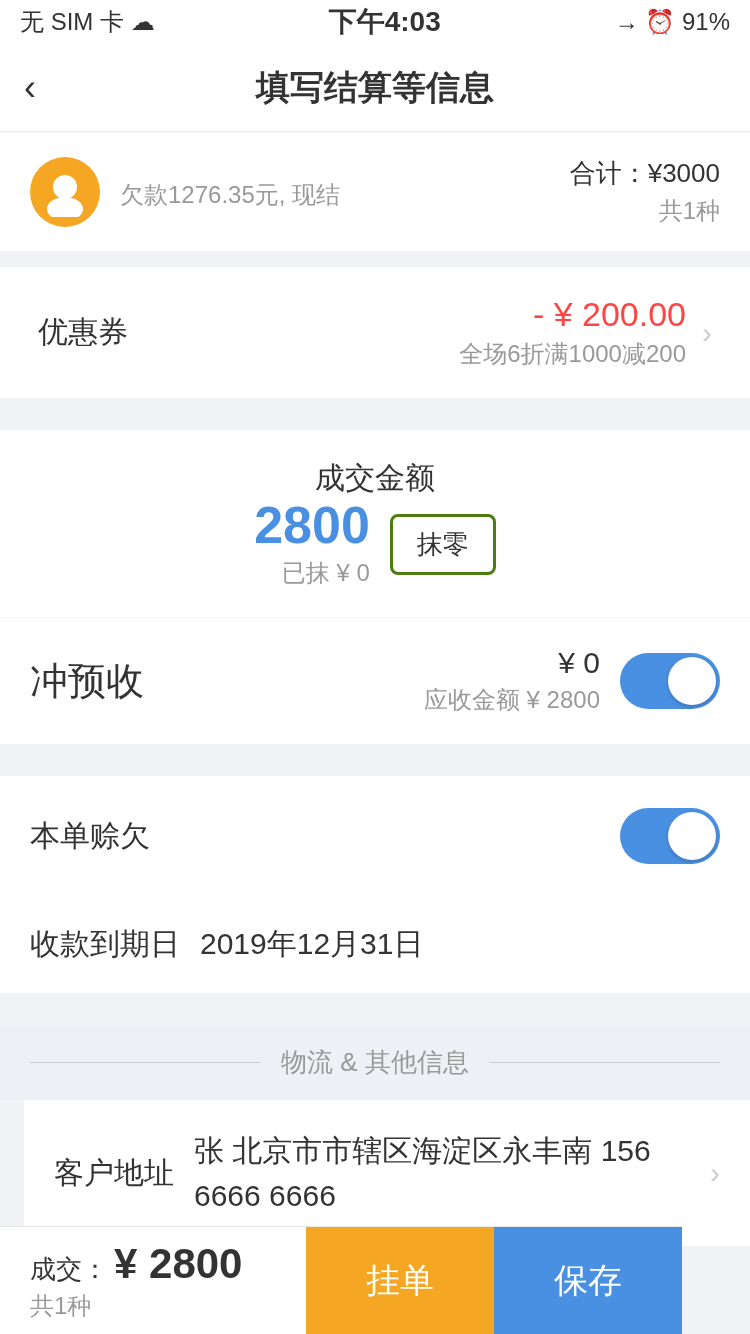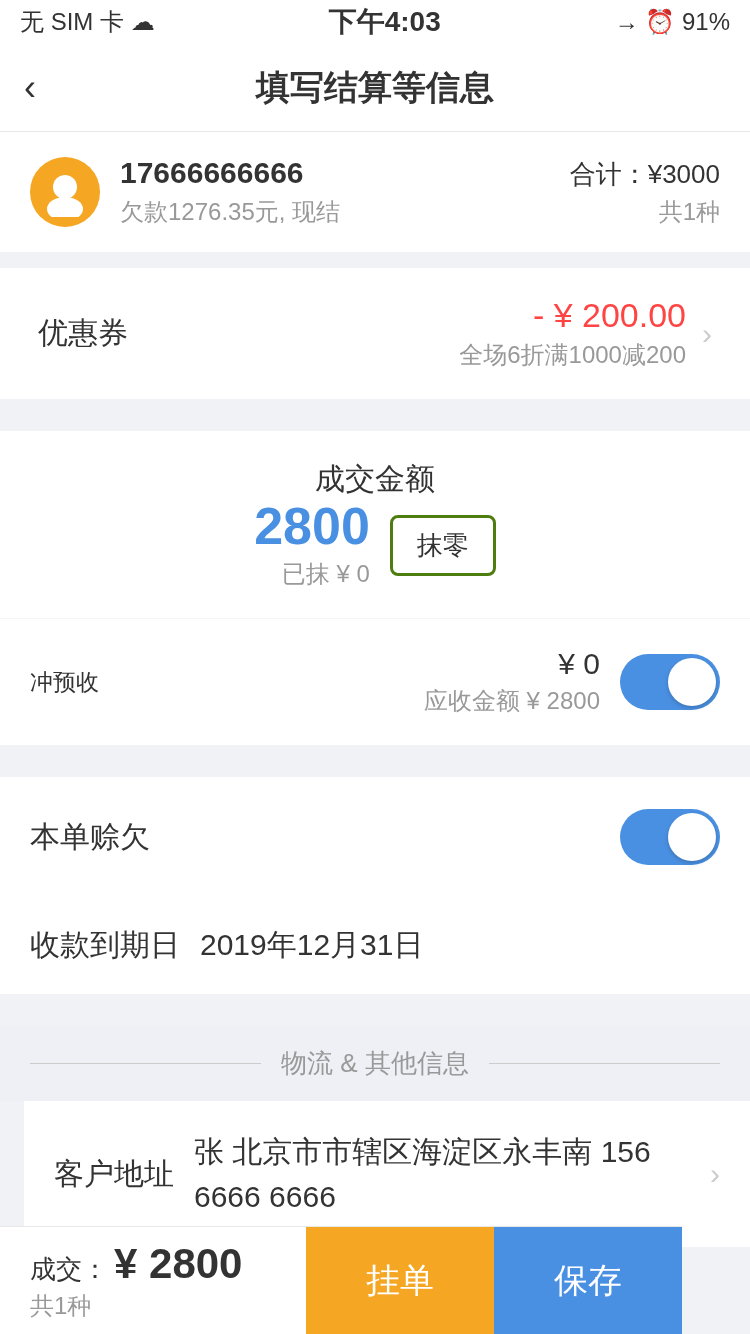--- a/index.html
+++ b/index.html
@@ -189,21 +189,21 @@
     }
 
     
     .prepay-row {
       display: flex;
       align-items: center;
       justify-content: space-between;
       padding: 28px 30px;
     }
     .prepay-label {
-      font-size: 23px;
+      font-size: 38px;
       color: #333;
     }
     .prepay-right {
       display: flex;
       align-items: center;
       gap: 20px;
     }
     .prepay-values { text-align: right; }
     .prepay-amount {
       font-size: 30px;
@@ -386,21 +386,20 @@
 
   <div class="customer-card">
     <div class="customer-left">
       <div class="avatar">
         <svg width="50" height="50" viewBox="0 0 50 50">
           <circle cx="25" cy="20" r="12" fill="#fff"></circle>
           <ellipse cx="25" cy="42" rx="18" ry="12" fill="#fff"></ellipse>
         </svg>
       </div>
       <div class="customer-info">
-        <div class="phone">17666666666</div>
         <div class="debt">欠款1276.35元, 现结</div>
       </div>
     </div>
     <div class="customer-right">
       <div class="total-label">合计：¥3000</div>
       <div class="total-count">共1种</div>
     </div>
   </div>
 
   <div class="section">

